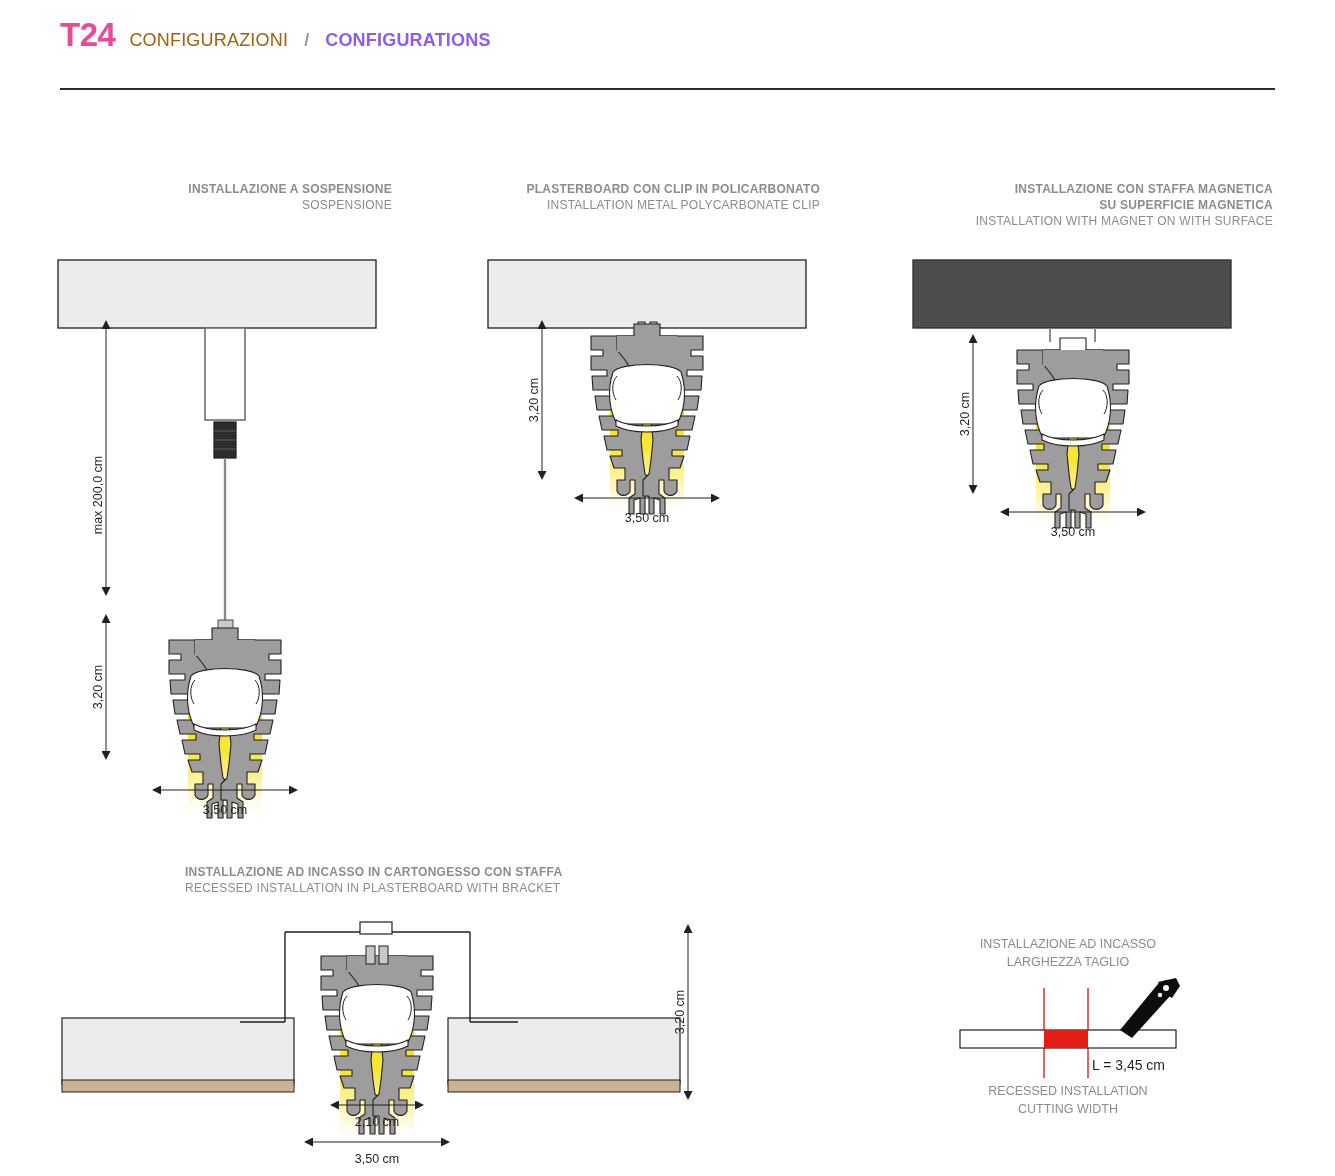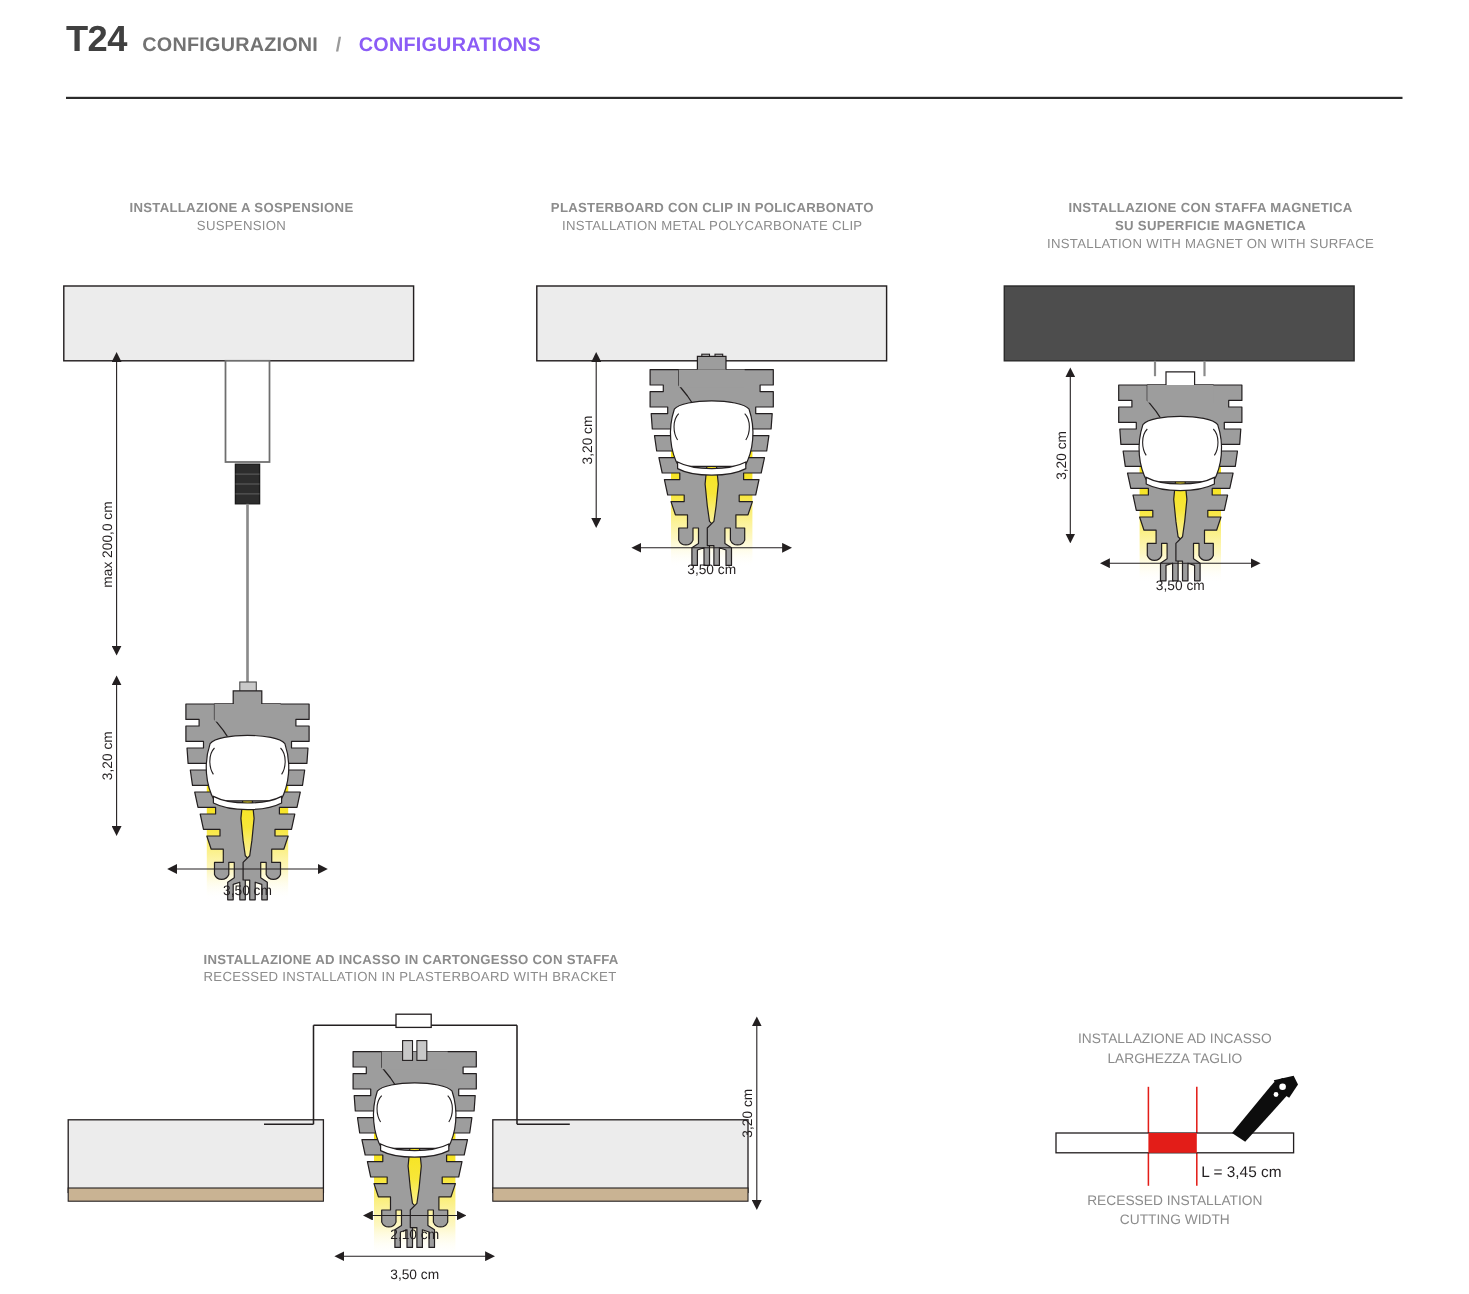--- a/index.html
+++ b/index.html
@@ -20,28 +20,28 @@
     position: absolute;
     left: 60px; top: 18px;
     display: flex;
     align-items: baseline;
     gap: 14px;
   }
   .header .code {
     font-size: 33px;
     font-weight: bold;
     letter-spacing: -0.5px;
-    color: #404040;
+    color: #ec4899;
     line-height: 1;
   }
   .header .title-it {
     font-size: 18px;
-    font-weight: bold;
+    font-weight: normal;
     letter-spacing: 0.2px;
-    color: #737373;
+    color: #a16207;
   }
   .header .title-sep {
     font-size: 18px;
     font-weight: bold;
     color: #9a9a9a;
     margin: 0 2px;
   }
   .header .title-en {
     font-size: 18px;
     font-weight: bold;
@@ -51,21 +51,21 @@
   .rule {
     position: absolute;
     left: 60px; top: 88px;
     width: 1215px; height: 2px;
     background: #2b2b2b;
   }
 
   
   .col-head {
     position: absolute;
-    text-align: center;
+    text-align: right;
     color: #8c8c8c;
     line-height: 1.35;
   }
   .col-head .it {
     font-size: 12px;
     font-weight: bold;
     letter-spacing: 0.25px;
     display: block;
     white-space: nowrap;
   }
@@ -114,21 +114,21 @@
 <div class="header">
   <span class="code">T24</span>
   <span class="title-it">CONFIGURAZIONI</span>
   <span class="title-sep">/</span>
   <span class="title-en">CONFIGURATIONS</span>
 </div>
 <div class="rule"></div>
 
 <div class="col-head" id="head-susp">
   <span class="it">INSTALLAZIONE A SOSPENSIONE</span>
-  <span class="en">SUSPENSION</span>
+  <span class="en">SOSPENSIONE</span>
 </div>
 
 <div class="col-head" id="head-clip">
   <span class="it">PLASTERBOARD CON CLIP IN POLICARBONATO</span>
   <span class="en">INSTALLATION METAL POLYCARBONATE CLIP</span>
 </div>
 
 <div class="col-head" id="head-magn">
   <span class="it">INSTALLAZIONE CON STAFFA MAGNETICA</span>
   <span class="it">SU SUPERFICIE MAGNETICA</span>

